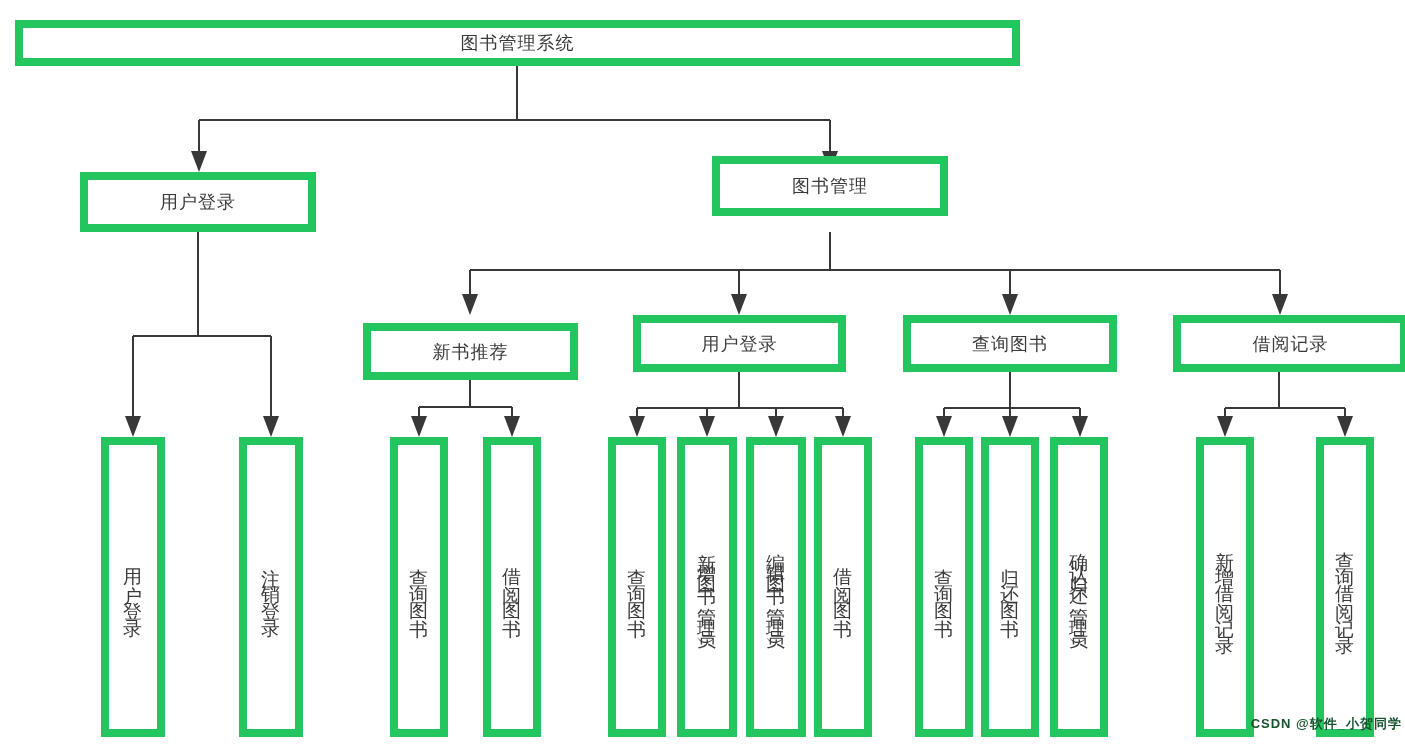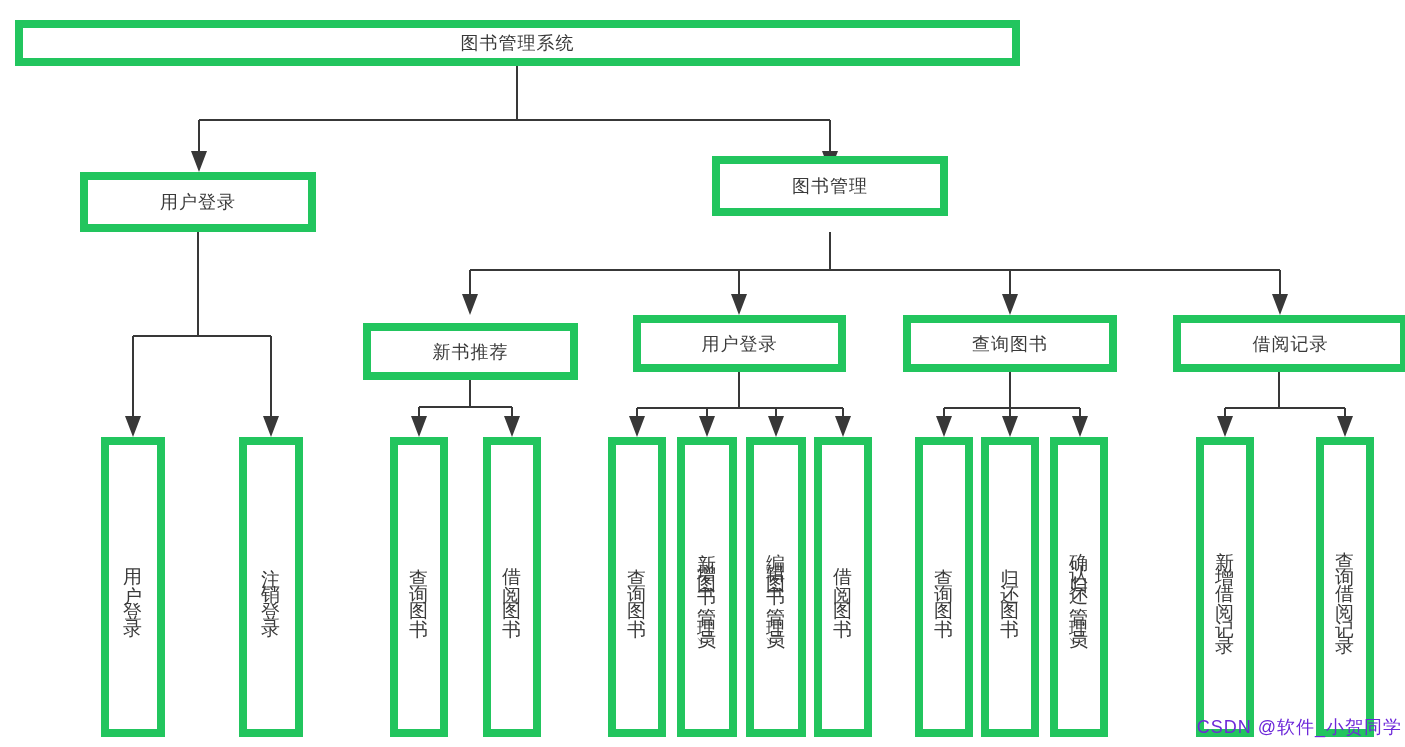--- a/index.html
+++ b/index.html
@@ -37,24 +37,25 @@
   }
   #connectors {
     position: absolute;
     left: 0; top: 0;
     pointer-events: none;
   }
   #watermark {
     position: absolute;
     top: 715px;
     right: 3px;
-    font-size: 18px;
-    color: #6d28d9;
+    font-size: 13px;
+    color: #14532d;
     letter-spacing: 1px;
     white-space: nowrap;
+    font-weight: bold;
   }
 </style>
 </head>
 <body>
 
 <div id="canvas">
 
   <svg id="connectors" width="1405" height="747" viewBox="0 0 1405 747">
     <path fill="none" stroke="#383838" stroke-width="2" d="
       M517 66 V120 M199 120 H830 M199 120 V152 M830 120 V152

